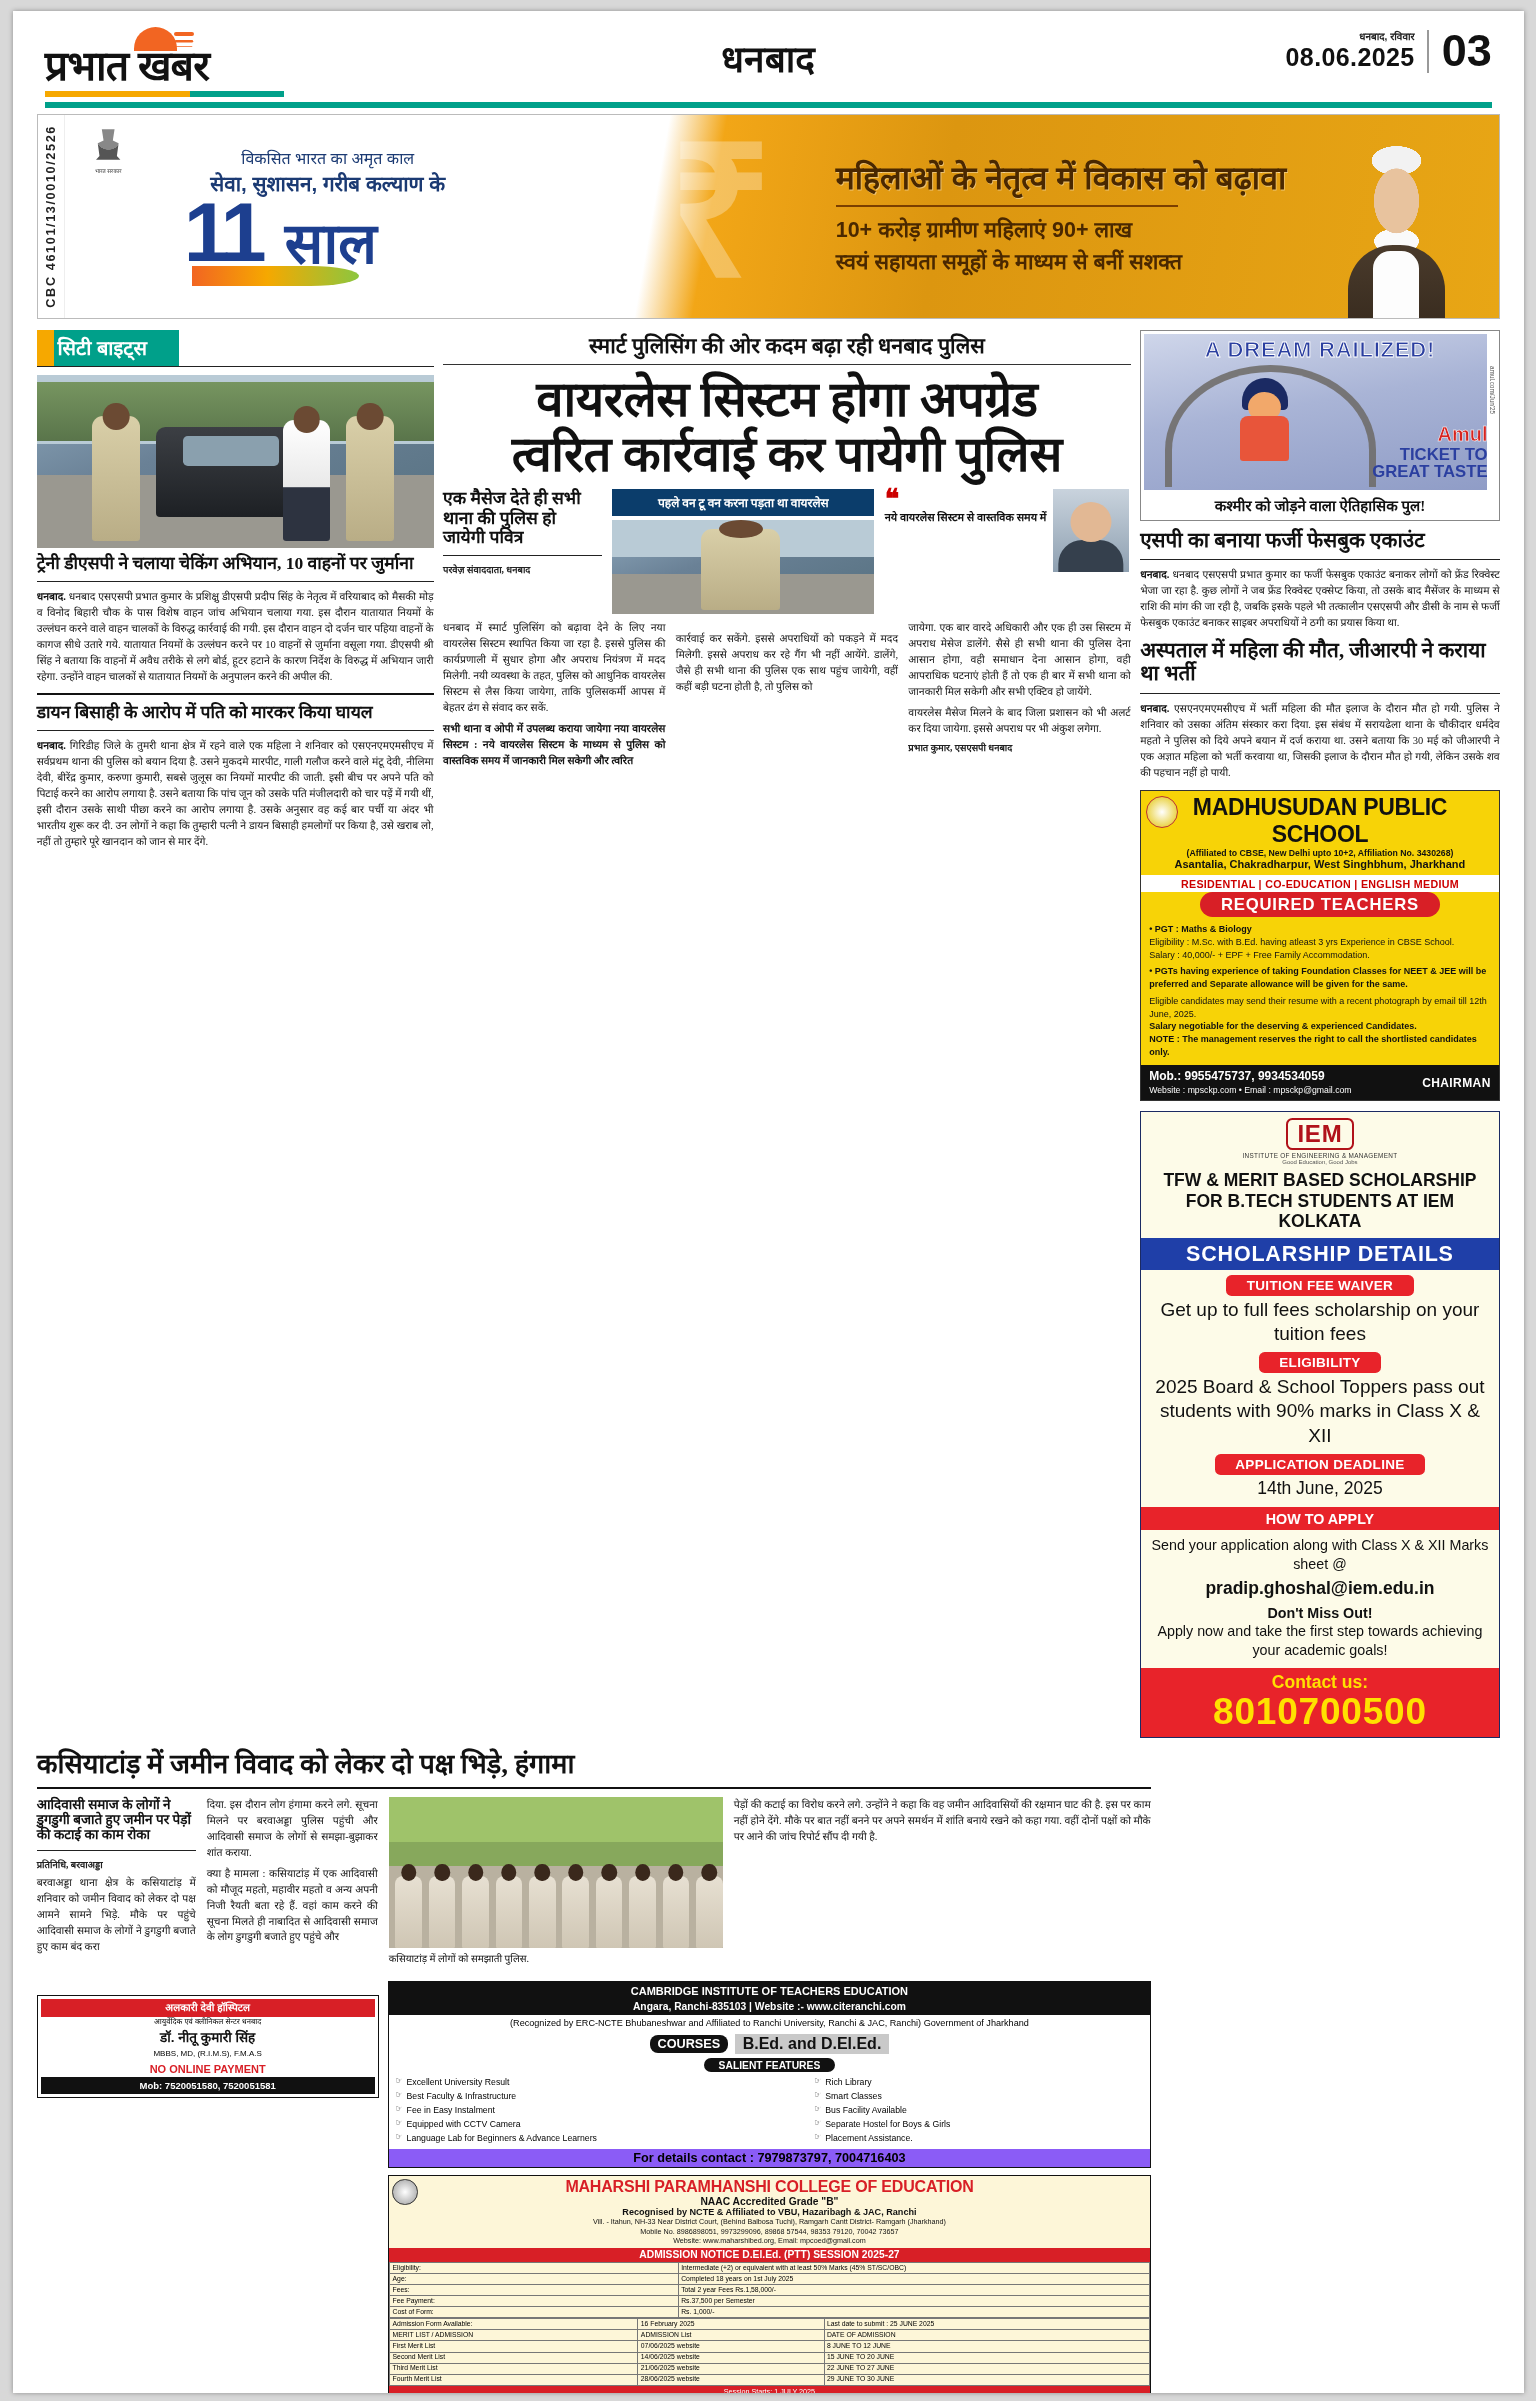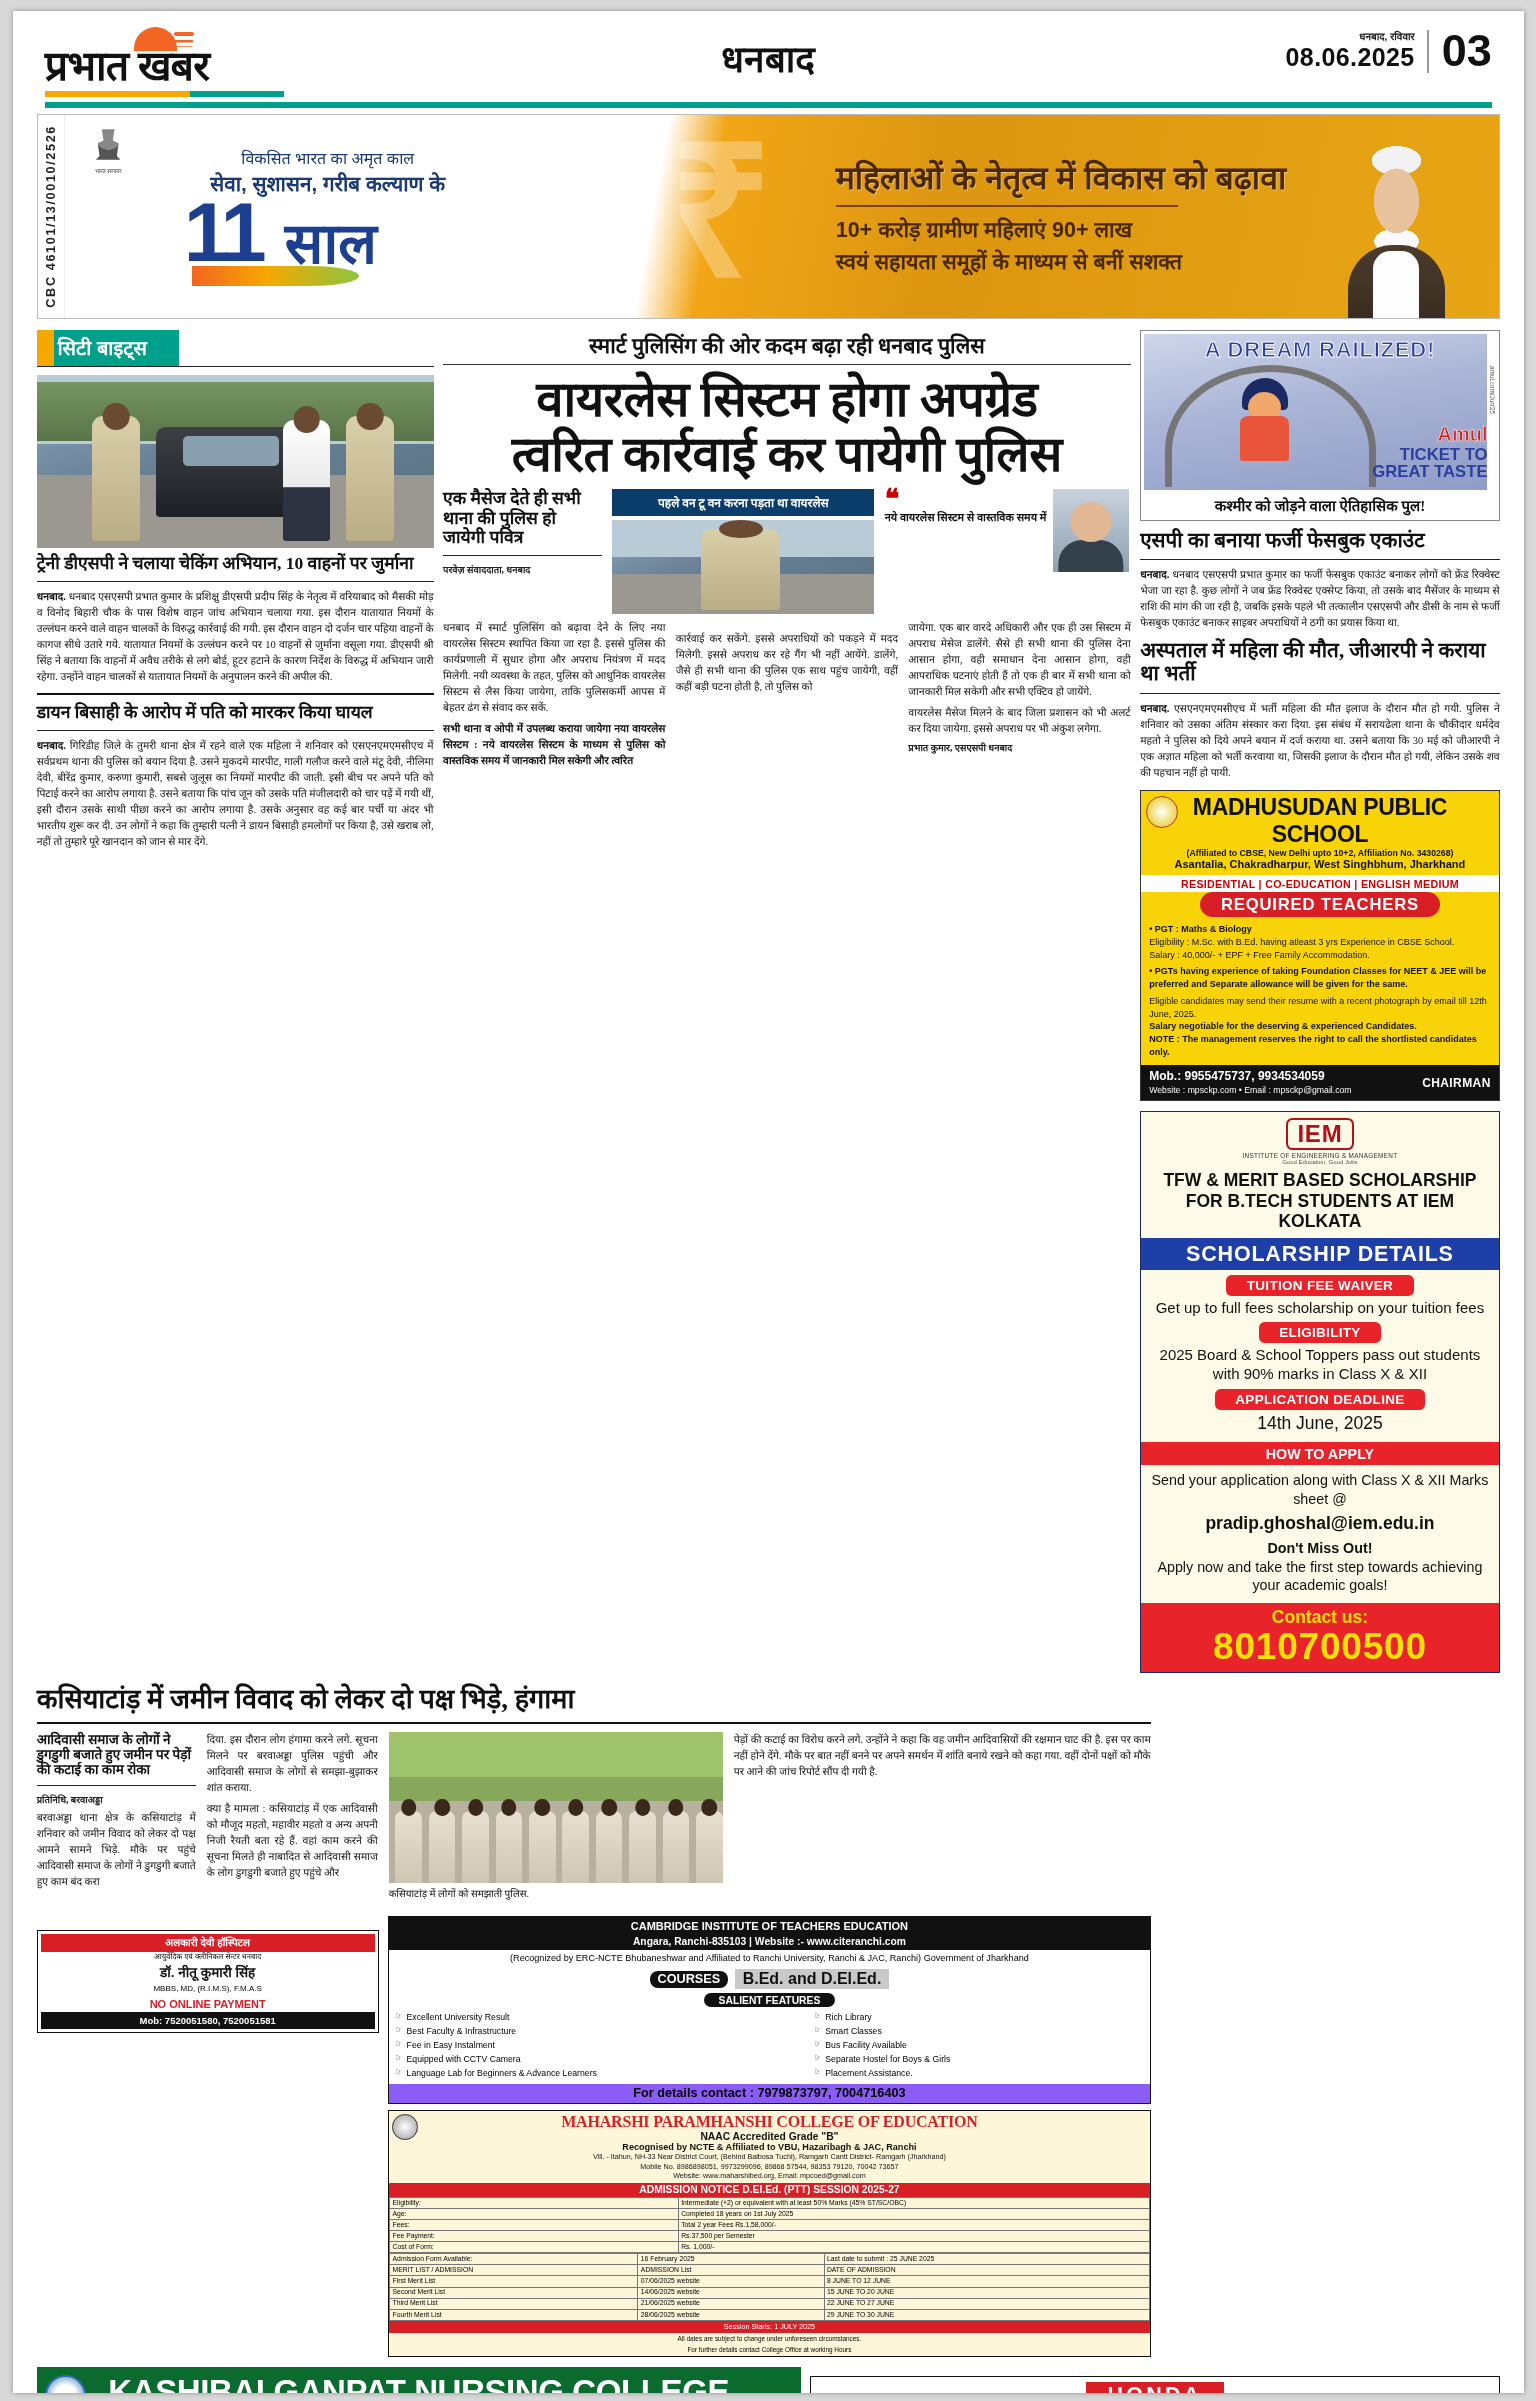--- a/index.html
+++ b/index.html
@@ -271,21 +271,21 @@
   .iem-logo .mark {
     display:inline-block; border:2.4px solid #b1121a; border-radius:6.4px;
     color:#b1121a; font-size:24px; font-weight:bold; padding: 0 9.5px; letter-spacing:0.8px;
   }
   .iem-logo .l1 { font-size: 6.4px; color:#333; margin-top:2.4px; letter-spacing:0.3px;}
   .iem-logo .l2 { font-size: 6px; color:#555; }
   .iem-h { text-align:center; font-size:17.5px; font-weight:bold; color:#111; line-height:1.18; padding: 3.2px 6.4px 6.4px;}
   .iem-bar { background:#1f3fa8; color:#fff; text-align:center; font-size:21.5px; font-weight:bold; padding:3.2px 0; letter-spacing:0.8px;}
   .iem-pill { text-align:center; margin: 8px 0 4.8px; }
   .iem-pill span { background:#e8232a; color:#fff; font-weight:bold; font-size:13.5px; padding:3.2px 20.7px; border-radius:5.6px; letter-spacing:0.3px;}
-  .iem-txt { text-align:center; font-size:15px; color:#111; line-height:1.3; padding: 0 9.5px; }
+  .iem-txt { text-align:center; font-size:19px; color:#111; line-height:1.3; padding: 0 9.5px; }
   .iem-red-bar { background:#e8232a; color:#fff; text-align:center; font-size:14.3px; font-weight:bold; padding:3.2px 0; margin-top:8px;}
   .iem-mail { text-align:center; font-size:17.5px; font-weight:bold; color:#111; margin: 4.8px 0; }
   .iem-contact { background:#e8232a; text-align:center; padding: 4.8px 0 6.4px; margin-top: 8px;}
   .iem-contact .c1 { color:#ffe100; font-size:17.5px; font-weight:bold;}
   .iem-contact .c2 { color:#ffe100; font-size:37px; font-weight:bold; letter-spacing:0.8px; line-height:1;}
 
   
   .ngc { border:2.4px solid #0b6b2f; }
   .ngc-head { background:#0b6b2f; color:#fff; text-align:center; padding: 4.8px 4.8px 6.4px; position:relative;}
   .ngc-logo{position:absolute;left:6.4px;top:6.4px;width:41px;height:41px;border-radius:50%;background:radial-gradient(#fff 40%,#2f6fb5);border:2.4px solid #2f6fb5;}
@@ -302,21 +302,21 @@
   .cite-sf span { background:#111; color:#fff; font-size:10.3px; font-weight:bold; padding:1.6px 14.3px; border-radius:8px;}
   .cite-feat { display:flex; font-size:8.7px; padding: 0 6.4px 3.2px; gap: 8px;}
   .cite-feat ul { list-style:none; flex:1; }
   .cite-feat li { position:relative; padding-left:11px; line-height:1.62;}
   .cite-feat li:before{content:"\261E";position:absolute;left:0;top:0;font-size:8px;}
   .cite-foot { background:#8b5cf6; text-align:center; font-size:12.7px; font-weight:bold; padding:2.4px 0;}
 
   .mpce { border:1.6px solid #111; margin-top:6.4px; background:#fdf6d8; }
   .mpce-h { text-align:center; padding:2.4px 3.2px; position:relative;}
   .mpce-logo{position:absolute;left:3.2px;top:3.2px;width:25.5px;height:25.5px;border-radius:50%;background:radial-gradient(#fff,#999);border:1.6px solid #333;}
-  .mpce-n { font-size:16px; font-weight:bold; color:#d81f26; letter-spacing:-0.2px;font-family:Liberation Serif, serif;}
+  .mpce-n { font-size:16px; font-weight:bold; color:#d81f26; letter-spacing:-0.2px;}
   .mpce-s1 { font-size:10.3px; font-weight:bold; color:#111;}
   .mpce-s2 { font-size:9.1px; font-weight:bold; color:#111;}
   .mpce-s3 { font-size:7.2px; color:#111; line-height:1.3;}
   .mpce-bar { background:#d81f26; color:#fff; text-align:center; font-size:10.3px; font-weight:bold; padding:1.6px 0;}
   .mini-table { width:100%; border-collapse:collapse; font-size:6.8px; }
   .mini-table td { border:0.8px solid #777; padding:0.8px 2.4px; line-height:1.25;}
   .mini-table td.k { width:38%; }
   .mpce-note { font-size:6.4px; text-align:center; padding:1.6px 3.2px; line-height:1.3;}
   .mpce-foot { background:#d81f26; color:#fff; font-size:7.2px; text-align:center; padding:1.6px 0;}
 

